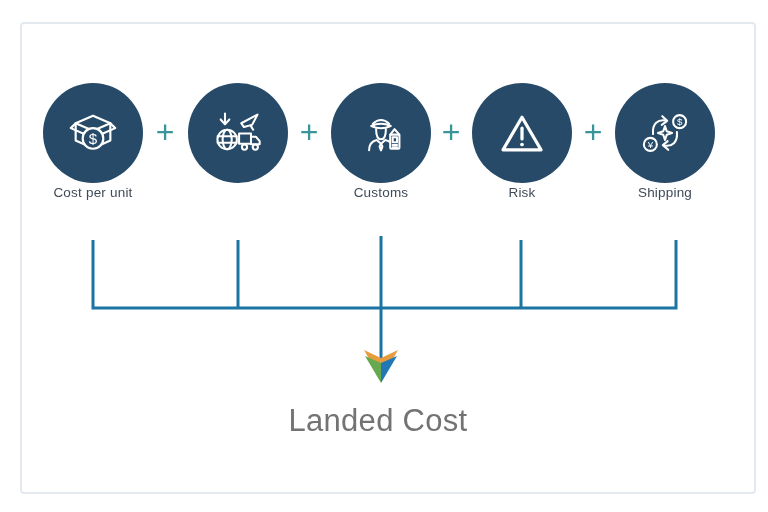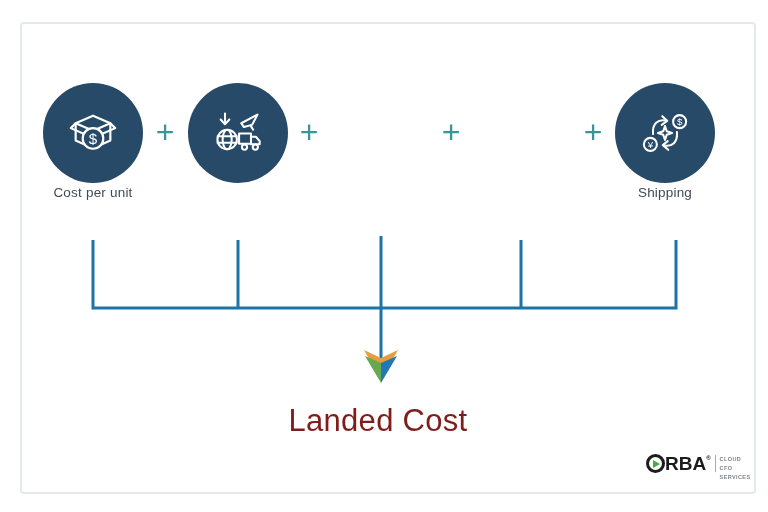--- a/index.html
+++ b/index.html
@@ -12,21 +12,21 @@
   .circle{width:100px;height:100px;border-radius:50%;background:#274a68;margin:0 auto;
           display:flex;align-items:center;justify-content:center;}
   .circle svg{display:block;}
   .item-label{margin-top:0;display:inline-block;max-width:108px;
               font-size:13.5px;line-height:1.35;color:#3f4a57;letter-spacing:.2px;}
   .plus{position:absolute;top:112px;width:40px;height:40px;line-height:40px;text-align:center;
         font-size:32px;font-weight:100;color:#39959a;}
   .plus-0{left:145px;} .plus-1{left:289px;} .plus-2{left:431px;} .plus-3{left:573px;}
   .overlay{position:absolute;left:0;top:0;width:768px;height:512px;pointer-events:none;}
   .result{position:absolute;left:253px;top:403px;width:250px;text-align:center;
-          font-size:31px;color:#7f1d1d;letter-spacing:.3px;}
+          font-size:31px;color:#737373;letter-spacing:.3px;}
   .orba-logo{position:absolute;left:646px;top:453px;display:flex;align-items:flex-start;}
   .logo-o{box-sizing:border-box;width:19px;height:19px;border:3.2px solid #1c1c1c;border-radius:50%;
           display:flex;align-items:center;justify-content:center;margin-top:1px;}
   .logo-o-tri{width:0;height:0;border-top:4px solid transparent;border-bottom:4px solid transparent;
               border-left:7px solid #3fae49;margin-left:2px;}
   .logo-rest{font-size:19px;font-weight:bold;color:#1b1b1b;letter-spacing:0;line-height:21px;}
   .logo-reg{font-size:6px;font-weight:bold;color:#1b1b1b;vertical-align:top;line-height:10px;}
   .logo-divider{width:1px;height:17px;background:#a6acb2;margin:2px 4px 0 4px;}
   .logo-services{display:flex;flex-direction:column;margin-top:2px;}
   .logo-service-line{font-size:5.5px;line-height:1.6;color:#7d848b;font-weight:bold;letter-spacing:.4px;}
@@ -70,23 +70,53 @@
           <path d="M36 27.5 h4.5 l3.5 4 v2.8 h-8 Z"></path>
           <circle cx="30" cy="37" r="2.4"></circle>
             <circle cx="40" cy="37" r="2.4"></circle>
         </g>
       </svg>
     </div>
   </div>
 
   <span class="plus plus-1">+</span>
 
+  <div class="item item-2">
+    <div class="circle">
+      <svg width="52" height="52" viewBox="0 0 48 48">
+        <g stroke="#ffffff" stroke-width="1.9" fill="none" stroke-linecap="round" stroke-linejoin="round">
+          <path d="M16.5 15.5 Q24 8.5 31.5 15.5"></path>
+          <path d="M15 17.5 Q24 13.5 33 17.5 Q24 21.8 15 17.5 Z"></path>
+          <path d="M19.5 20.5 C19.5 27.5 21.5 29.8 24 29.8 C26.5 29.8 28.5 27.5 28.5 20.5"></path>
+          <path d="M13 40 C13 33.5 16 31.5 20 30.5 L24 34 L28 30.5 C29.7 30.9 31 31.4 32 32.2"></path>
+          <path d="M24 34 L22.7 36.5 L24 40 L25.3 36.5 Z"></path>
+          <rect x="32.5" y="25.5" width="8.5" height="13" rx="1"></rect>
+          <path d="M32.5 25.5 L36.5 20.5 L41 25.5"></path>
+          <rect x="34.8" y="28" width="4" height="4.5"></rect>
+          <path d="M34.8 35 h4 M34.8 37.2 h4"></path>
+        </g>
+      </svg>
+    </div>
+    <span class="item-label">Customs</span>
+  </div>
 
   <span class="plus plus-2">+</span>
 
+  <div class="item item-3">
+    <div class="circle">
+      <svg width="52" height="52" viewBox="0 0 48 48">
+        <g stroke="#ffffff" fill="none" stroke-linecap="round" stroke-linejoin="round">
+          <path d="M24 9.5 L41.5 39.5 H6.5 Z" stroke-width="3"></path>
+          <path d="M24 19.5 V29.5" stroke-width="3"></path>
+          <circle cx="24" cy="34.6" r="1.7" fill="#ffffff" stroke="none"></circle>
+        </g>
+      </svg>
+    </div>
+    <span class="item-label">Risk</span>
+  </div>
 
   <span class="plus plus-3">+</span>
 
   <div class="item item-4">
     <div class="circle">
       <svg width="52" height="52" viewBox="0 0 48 48">
         <g stroke="#ffffff" stroke-width="1.9" fill="none" stroke-linecap="round" stroke-linejoin="round">
           <path d="M13 25 C12 15.5 17.5 11 25 12.5"></path>
           <path d="M21.5 8.5 L26 12.8 L21 16.5"></path>
           <path d="M35 23 C36 32.5 30.5 37 23 35.5"></path>
@@ -106,26 +136,13 @@
     <path d="M93 240 V306.5 M238 240 V306.5 M521 240 V306.5 M676 240 V306.5 M91.5 308 H677.5 M381 236 V358" stroke="#1b74a4" stroke-width="3" fill="none"></path>
     <g>
       <polygon points="364,350 381,358 398,350 381,380" fill="#e69d3f"></polygon>
       <polygon points="365,356 381,363 381,383" fill="#67a94e"></polygon>
       <polygon points="397,356 381,363 381,383" fill="#2277b5"></polygon>
     </g>
   </svg>
 
   <div class="result">Landed Cost</div>
 
-  <div class="orba-logo">
-    <span class="logo-o">
-        <span class="logo-o-tri"></span>
-      </span>
-    <span class="logo-rest">RBA</span>
-    <span class="logo-reg">®</span>
-    <span class="logo-divider"></span>
-    <span class="logo-services">
-      <span class="logo-service-line">CLOUD</span>
-      <span class="logo-service-line">CFO</span>
-      <span class="logo-service-line">SERVICES</span>
-    </span>
-  </div>
 </div>
 
 </body></html>

